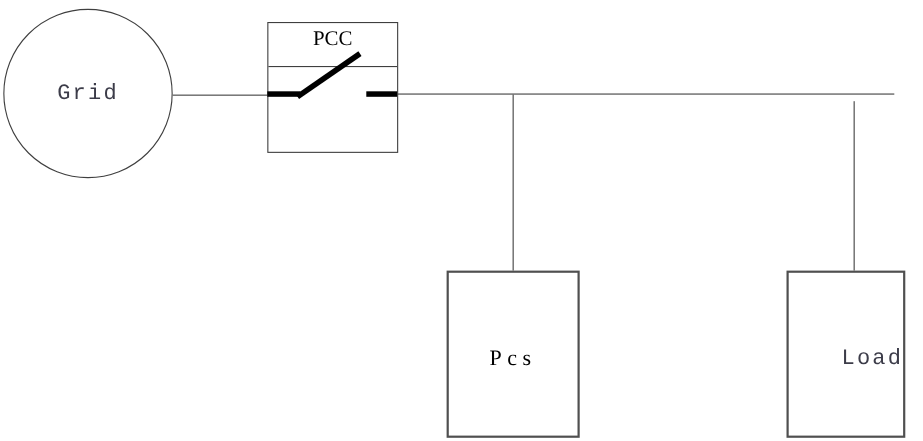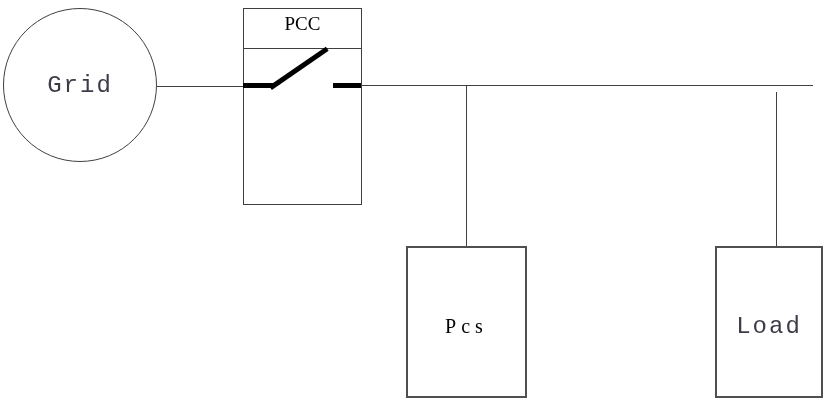--- a/index.html
+++ b/index.html
@@ -18,21 +18,21 @@
 
   
   .line { background:var(--line,#404040); }
   .grid-connector { left:157px; top:86px; width:86px; height:1px; }
   .bus-line       { left:361px; top:85px; width:452px; height:1px; }
   .pcs-drop       { left:466px; top:86px; width:1px; height:160px; }
   .load-drop      { left:776px; top:92px; width:1px; height:154px; }
 
   
   .sts-box {
-    left:243px; top:8px; width:119px; height:197px;
+    left:243px; top:20px; width:119px; height:119px;
     border:1px solid var(--box-border,#3f3f3f); box-sizing:border-box;
   }
   .pcc-section {
     position:absolute; left:0; top:0; width:100%; height:40px;
     border-bottom:1px solid var(--box-border,#3f3f3f); box-sizing:border-box;
     display:flex; align-items:flex-start; justify-content:center; padding-top:4px;
   }
   .sts-label-wrap {
     position:absolute; left:0; bottom:6px; width:100%;
     display:flex; justify-content:center;
@@ -47,29 +47,29 @@
     transform:rotate(-34.6deg); transform-origin:2.5px 2.5px;
   }
 
   
   .bottom-box {
     border:2px solid var(--sub-box-border,#4f4f4f); box-sizing:border-box;
     display:flex; align-items:center; justify-content:center; padding-top:8px;
     top:246px; width:121px; height:152px;
   }
   .pcs-box  { left:406px;text-align:right; }
-  .load-box { left:715px; width:108px; }
+  .load-box { left:715px; width:108px;justify-content:flex-end; }
 
   
   .label-serif {
     font-family:"Liberation Serif", serif; font-size:19px;
     color:var(--label-dark,#000);
   }
   .label-mono {
-    font-family:"Liberation Mono", monospace; font-size:24px;
+    font-family:"Liberation Mono", monospace; font-size:20px;
     color:var(--label-slate,#3c3c49); letter-spacing:2px;
   }
   .pcs-text { letter-spacing:5px; font-size:20px; }
 </style>
 </head>
 <body>
 
 <div class="canvas">
 
   <div class="node grid-circle">

